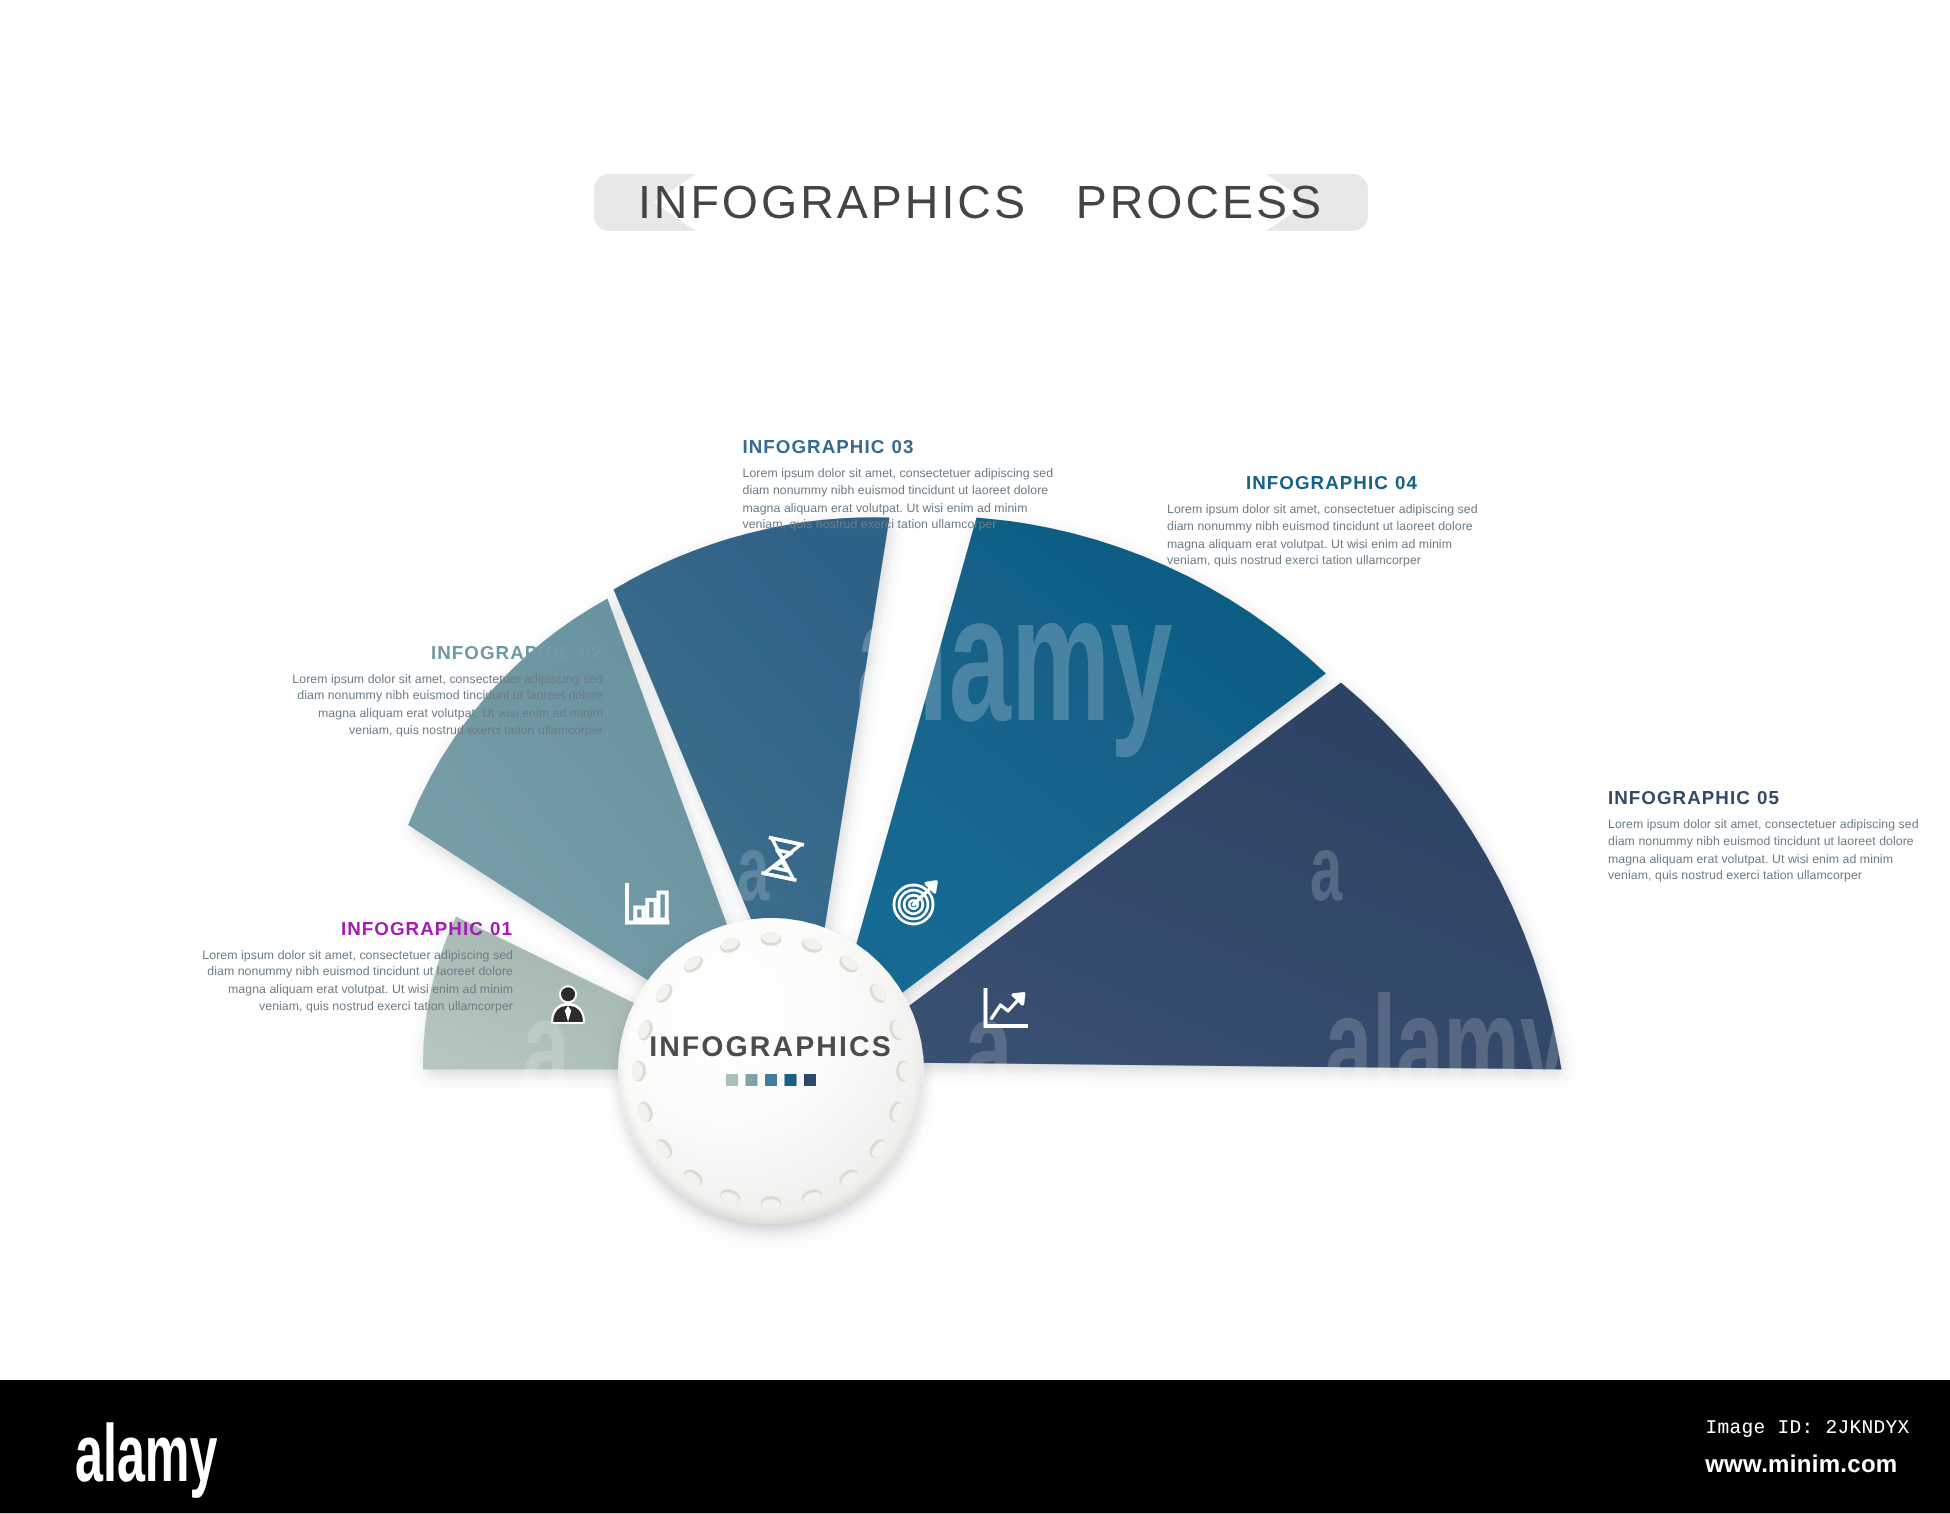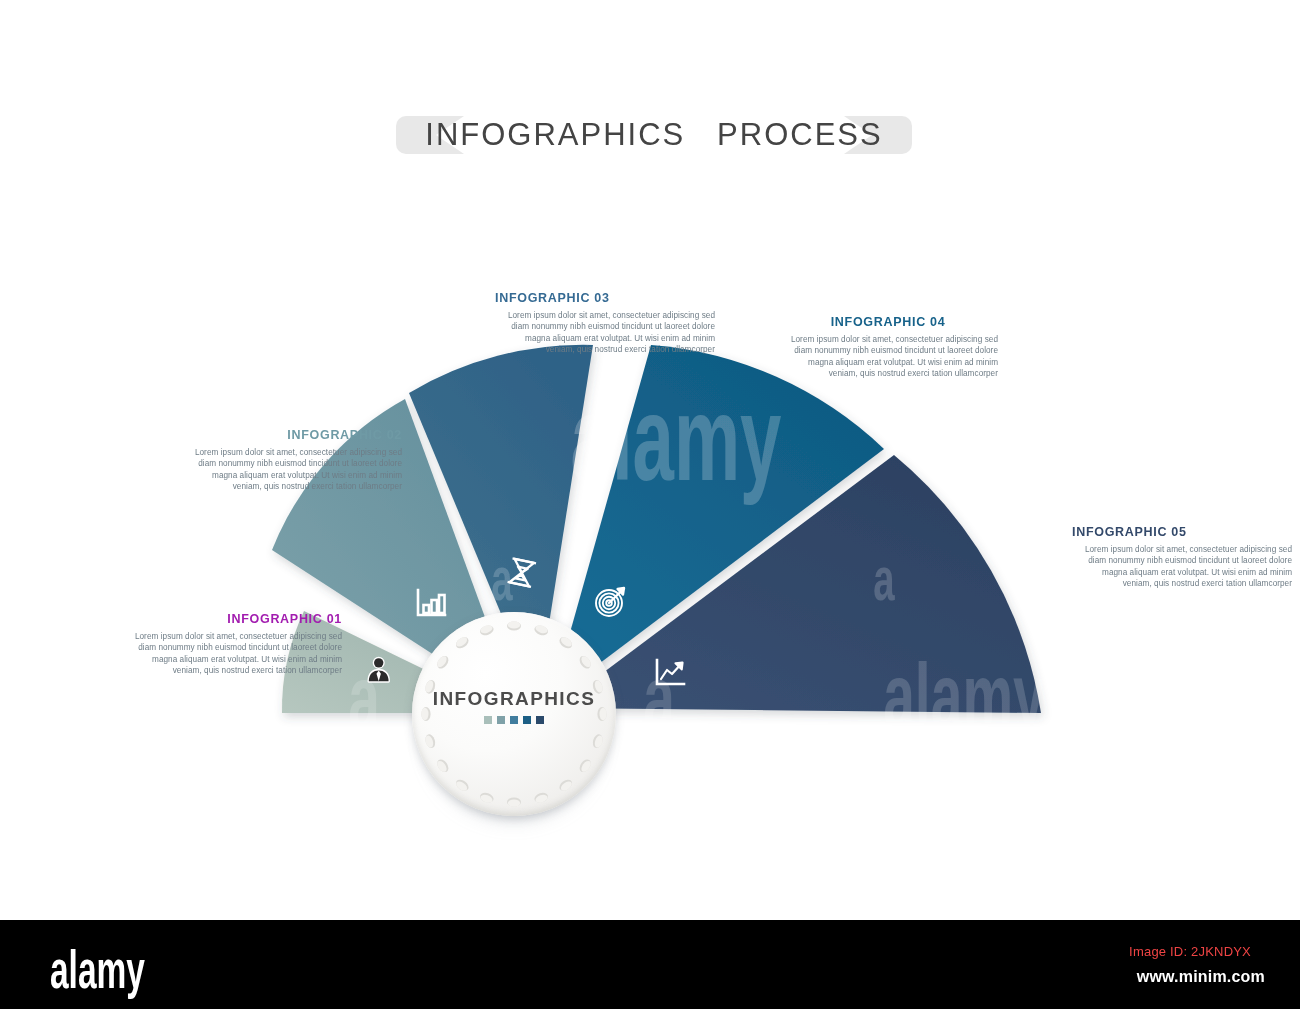--- a/index.html
+++ b/index.html
@@ -44,21 +44,20 @@
     position:absolute;
     width:220px;
   }
   .txt .ttl{
     font-size:12.5px;font-weight:700;letter-spacing:0.7px;
     margin:0 0 5px 0;line-height:14px;
   }
   .txt .bod{
     font-size:8.2px;line-height:11.4px;color:#6e7c86;margin:0;
     letter-spacing:0.05px;
-    text-align:right;
   }
   .txt.right-align{text-align:right;}
   .txt.left-align{text-align:left;}
 
   #txt01{left:118px;top:612px;}
   #txt02{left:178px;top:428px;}
   #txt03{left:443px;top:291px;margin-left:48px;}
   #txt04{left:774px;top:315px;}
   #txt05{left:1068px;top:525px;}
 
@@ -97,22 +96,22 @@
   .wm{
     position:absolute;left:0;top:920px;width:1300px;height:89px;background:#000000;
   }
   .wm-logo{
     position:absolute;left:50px;top:18px;
     font-family:"Liberation Sans", sans-serif;
     font-size:54px;font-weight:700;color:#ffffff;
     transform:scaleX(.62);transform-origin:left top;letter-spacing:0px;
   }
   .wm-id{
-    position:absolute;right:49px;top:24px;
-    font-size:13px;color:#ef4444;letter-spacing:.2px;
+    position:absolute;right:27px;top:24px;
+    font-size:13px;color:#ffffff;letter-spacing:.2px;font-family:Liberation Mono, monospace;
   }
   .wm-url{
     position:absolute;right:35px;top:48px;
     font-size:16px;color:#ffffff;font-weight:600;letter-spacing:.2px;
   }
 </style>
 </head>
 <body>
 
 <div class="canvas">

